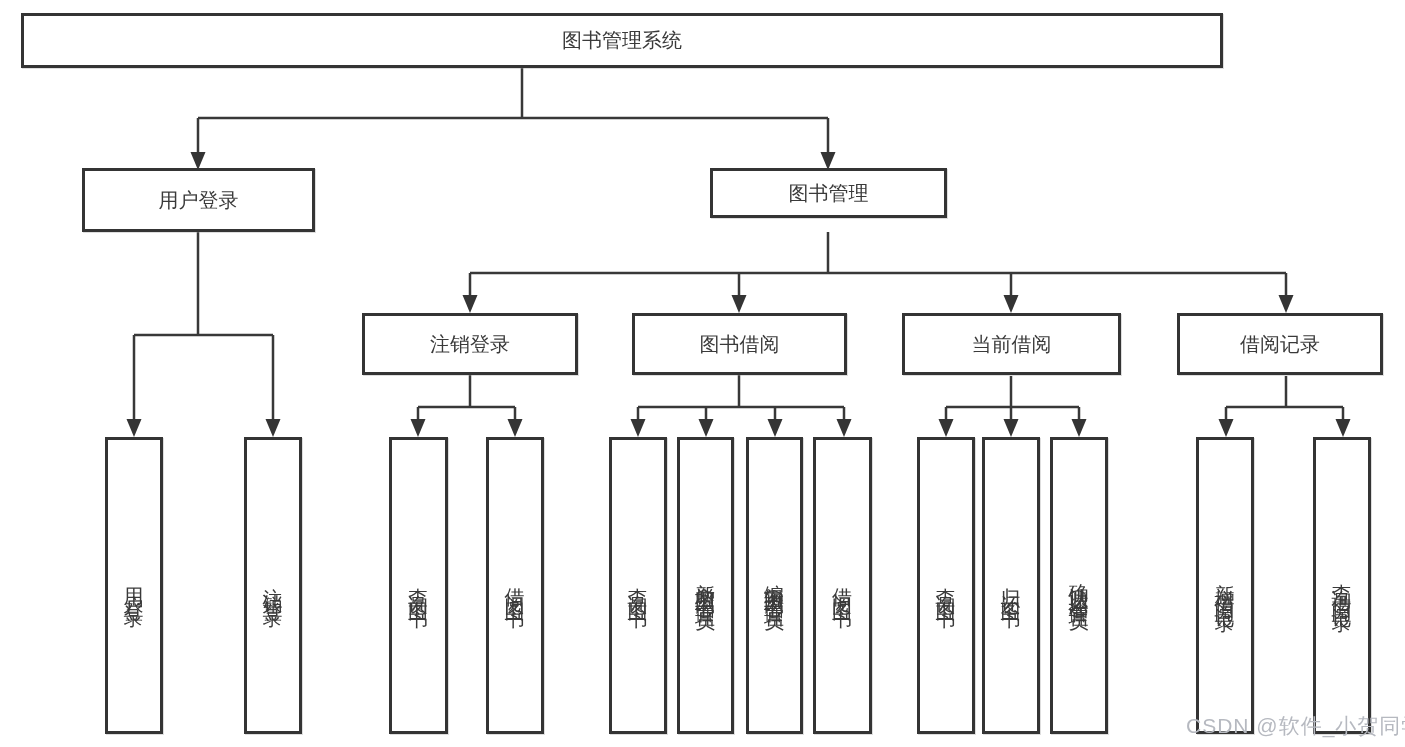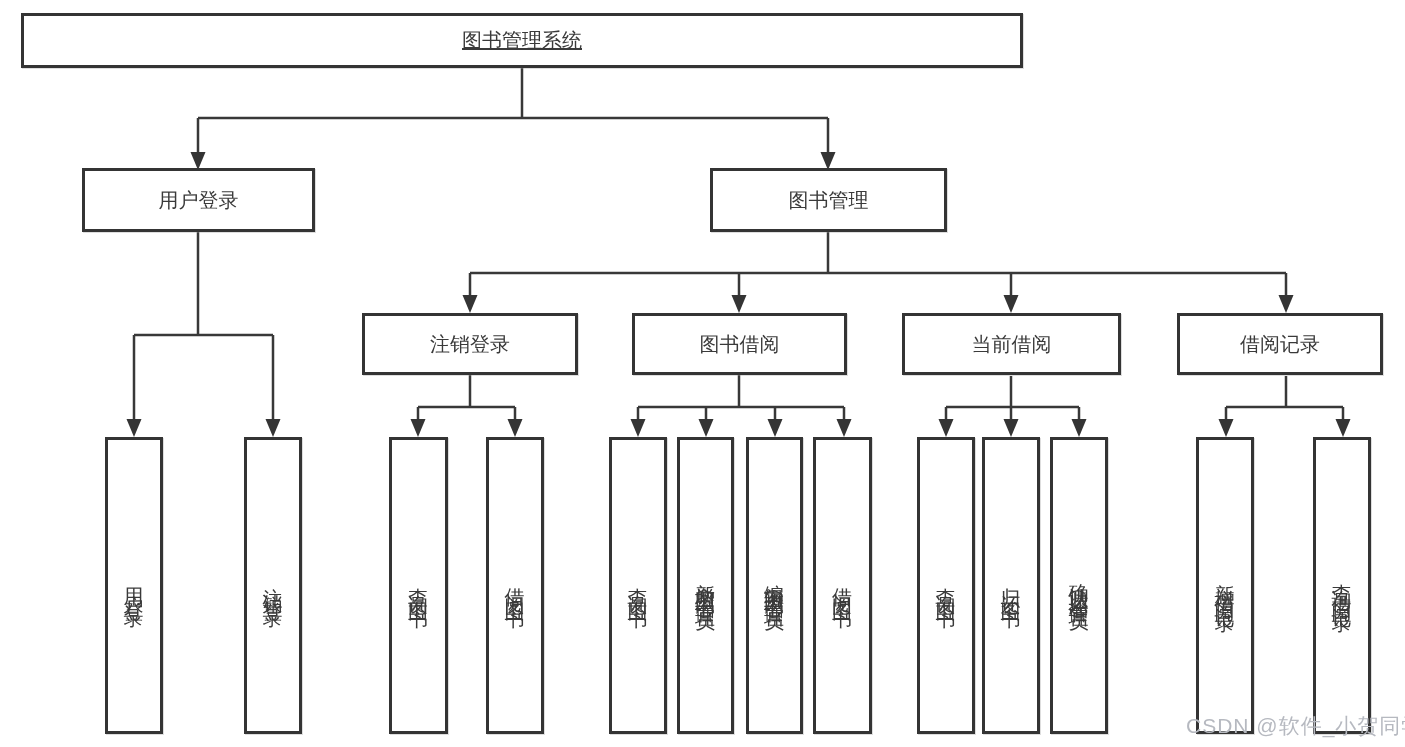--- a/index.html
+++ b/index.html
@@ -78,24 +78,24 @@
       <polygon points="767.5,419 782.5,419 775,437"></polygon>
       <polygon points="836.5,419 851.5,419 844,437"></polygon>
       <polygon points="938.5,419 953.5,419 946,437"></polygon>
       <polygon points="1003.5,419 1018.5,419 1011,437"></polygon>
       <polygon points="1071.5,419 1086.5,419 1079,437"></polygon>
       <polygon points="1218.5,419 1233.5,419 1226,437"></polygon>
       <polygon points="1335.5,419 1350.5,419 1343,437"></polygon>
     </g>
   </svg>
 
-  <div class="box" style="left:21px;top:13px;width:1002px;height:55px;text-decoration:underline;">图书管理系统</div>
+  <div class="box" style="left:21px;top:13px;width:1202px;height:55px;">图书管理系统</div>
 
   <div class="box" style="left:82px;top:168px;width:233px;height:64px;">用户登录</div>
-  <div class="box" style="left:710px;top:168px;width:237px;height:64px;">图书管理</div>
+  <div class="box" style="left:710px;top:168px;width:237px;height:50px;">图书管理</div>
 
   <div class="box" style="left:362px;top:313px;width:216px;height:62px;">注销登录</div>
   <div class="box" style="left:632px;top:313px;width:215px;height:62px;">图书借阅</div>
   <div class="box" style="left:902px;top:313px;width:219px;height:62px;">当前借阅</div>
   <div class="box" style="left:1177px;top:313px;width:206px;height:62px;">借阅记录</div>
 
   <div class="box vbox" style="left:105px;">用户登录</div>
   <div class="box vbox" style="left:244px;">注销登录</div>
 
   <div class="box vbox" style="left:389px;width:59px;">查询图书</div>

